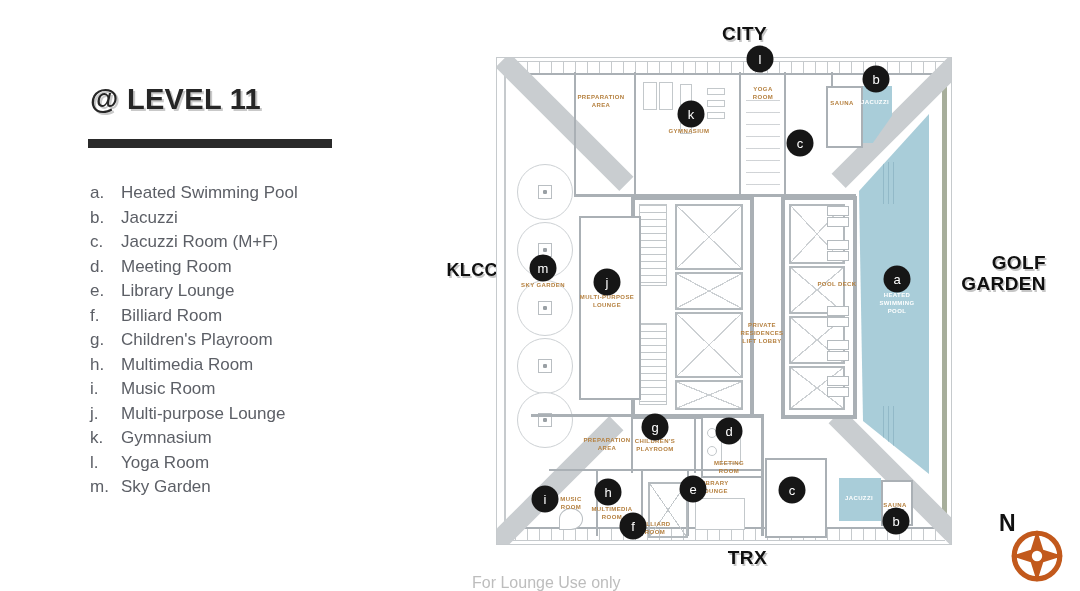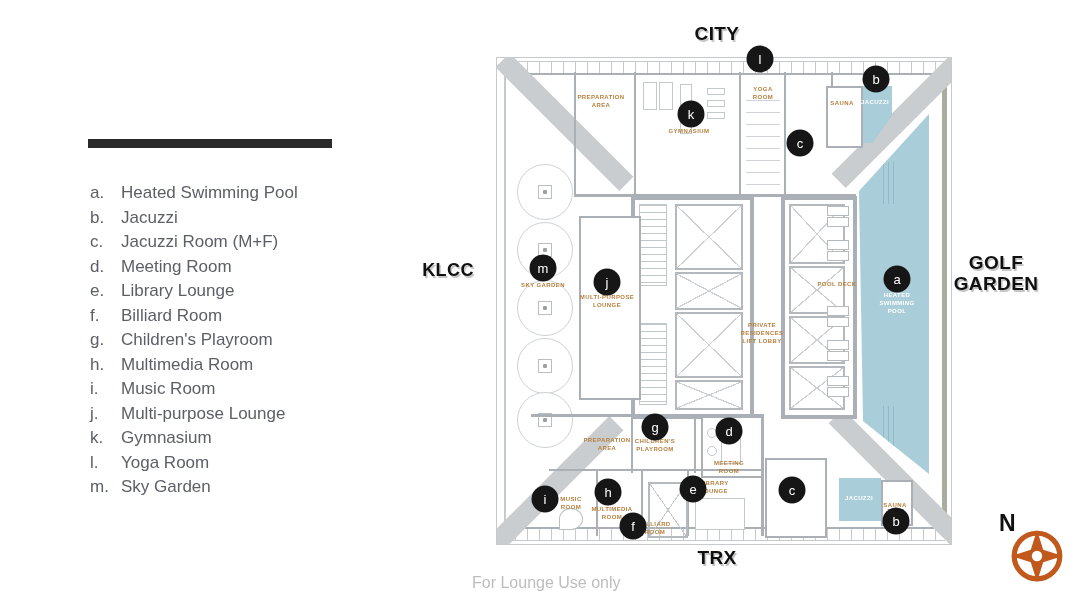--- a/index.html
+++ b/index.html
@@ -9,21 +9,21 @@
   
   .title{position:absolute;left:90px;top:42px;font-size:29px;line-height:38px;font-weight:800;
          letter-spacing:.3px;color:#262626;text-shadow:2px 2px 0 #c9c9c9;}
   .title-bar{position:absolute;left:88px;top:139px;width:244px;height:9px;background:#2a2a2a;}
   .legend{position:absolute;left:90px;top:184px;list-style:none;margin:0;padding:0;}
   .legend-item{display:flex;margin:0 0 6.5px 0;font-size:17px;line-height:18px;color:#5c5f66;}
   .legend-key{width:31px;flex:0 0 31px;}
 
   
   .dir{position:absolute;font-weight:800;color:#101010;letter-spacing:.4px;
-       text-shadow:1.5px 1.5px 0 #c6c6c6;white-space:pre-line;text-align:center;}
+       text-shadow:1.5px 1.5px 0 #c6c6c6;white-space:pre-line;text-align:right;}
   .dir-city{left:667px;top:23px;width:100px;font-size:19px;}
   .dir-klcc{left:398px;top:260px;width:100px;font-size:18px;}
   .dir-golf{left:946px;top:252px;width:100px;font-size:19px;line-height:21px;}
   .dir-trx{left:667px;top:547px;width:100px;font-size:19px;}
   .footer{position:absolute;left:472px;top:574px;font-size:16px;color:#bdbdbd;}
   .compass{position:absolute;left:1008px;top:527px;width:58px;height:58px;}
   .compass-n{position:absolute;left:999px;top:510px;font-size:23px;font-weight:800;color:#111;}
 
   
   .plan{position:absolute;left:496px;top:57px;width:456px;height:488px;}
@@ -67,21 +67,21 @@
   .room-label.white{color:#fff;}
   .marker{position:absolute;width:27px;height:27px;border-radius:50%;background:#161616;color:#fff;
       display:flex;align-items:center;justify-content:center;font-size:13px;
       transform:translate(-50%,-50%);z-index:6;}
 </style>
 </head>
 <body>
 
 <div class="stage">
 
-  <div class="title"><br></div>
+  <div class="title"><br><span>@ LEVEL 11</span></div>
   <div class="title-bar"></div>
   <ul class="legend">
     <li class="legend-item">
       <span class="legend-key">a.</span>
       <span class="legend-label">Heated Swimming Pool</span>
     </li>
 
     <li class="legend-item">
       <span class="legend-key">b.</span>
       <span class="legend-label">Jacuzzi</span>

